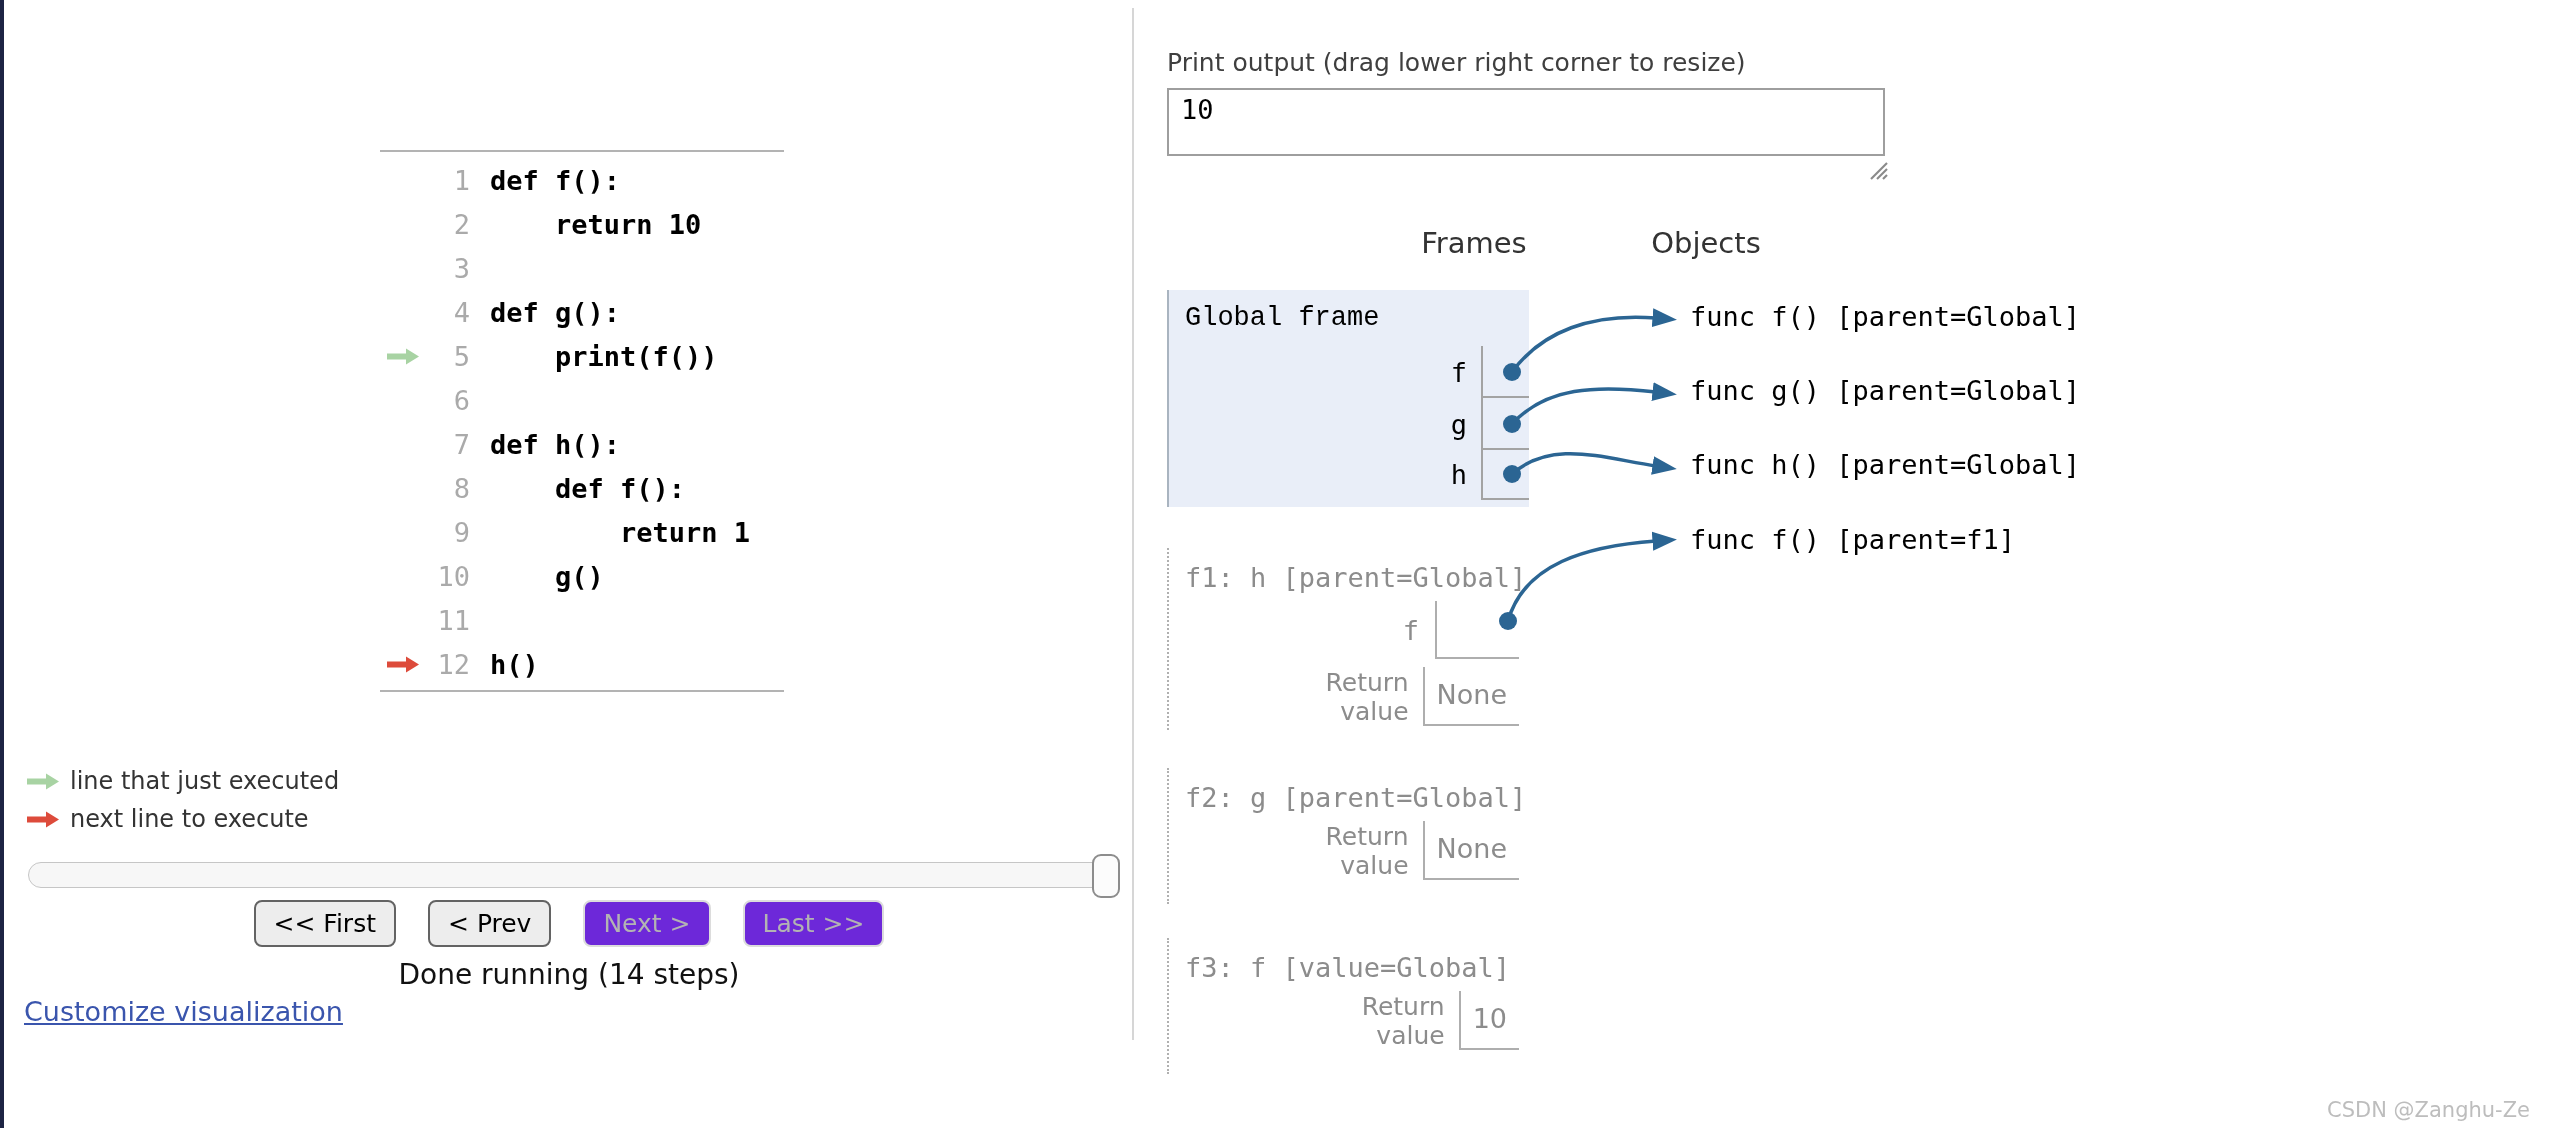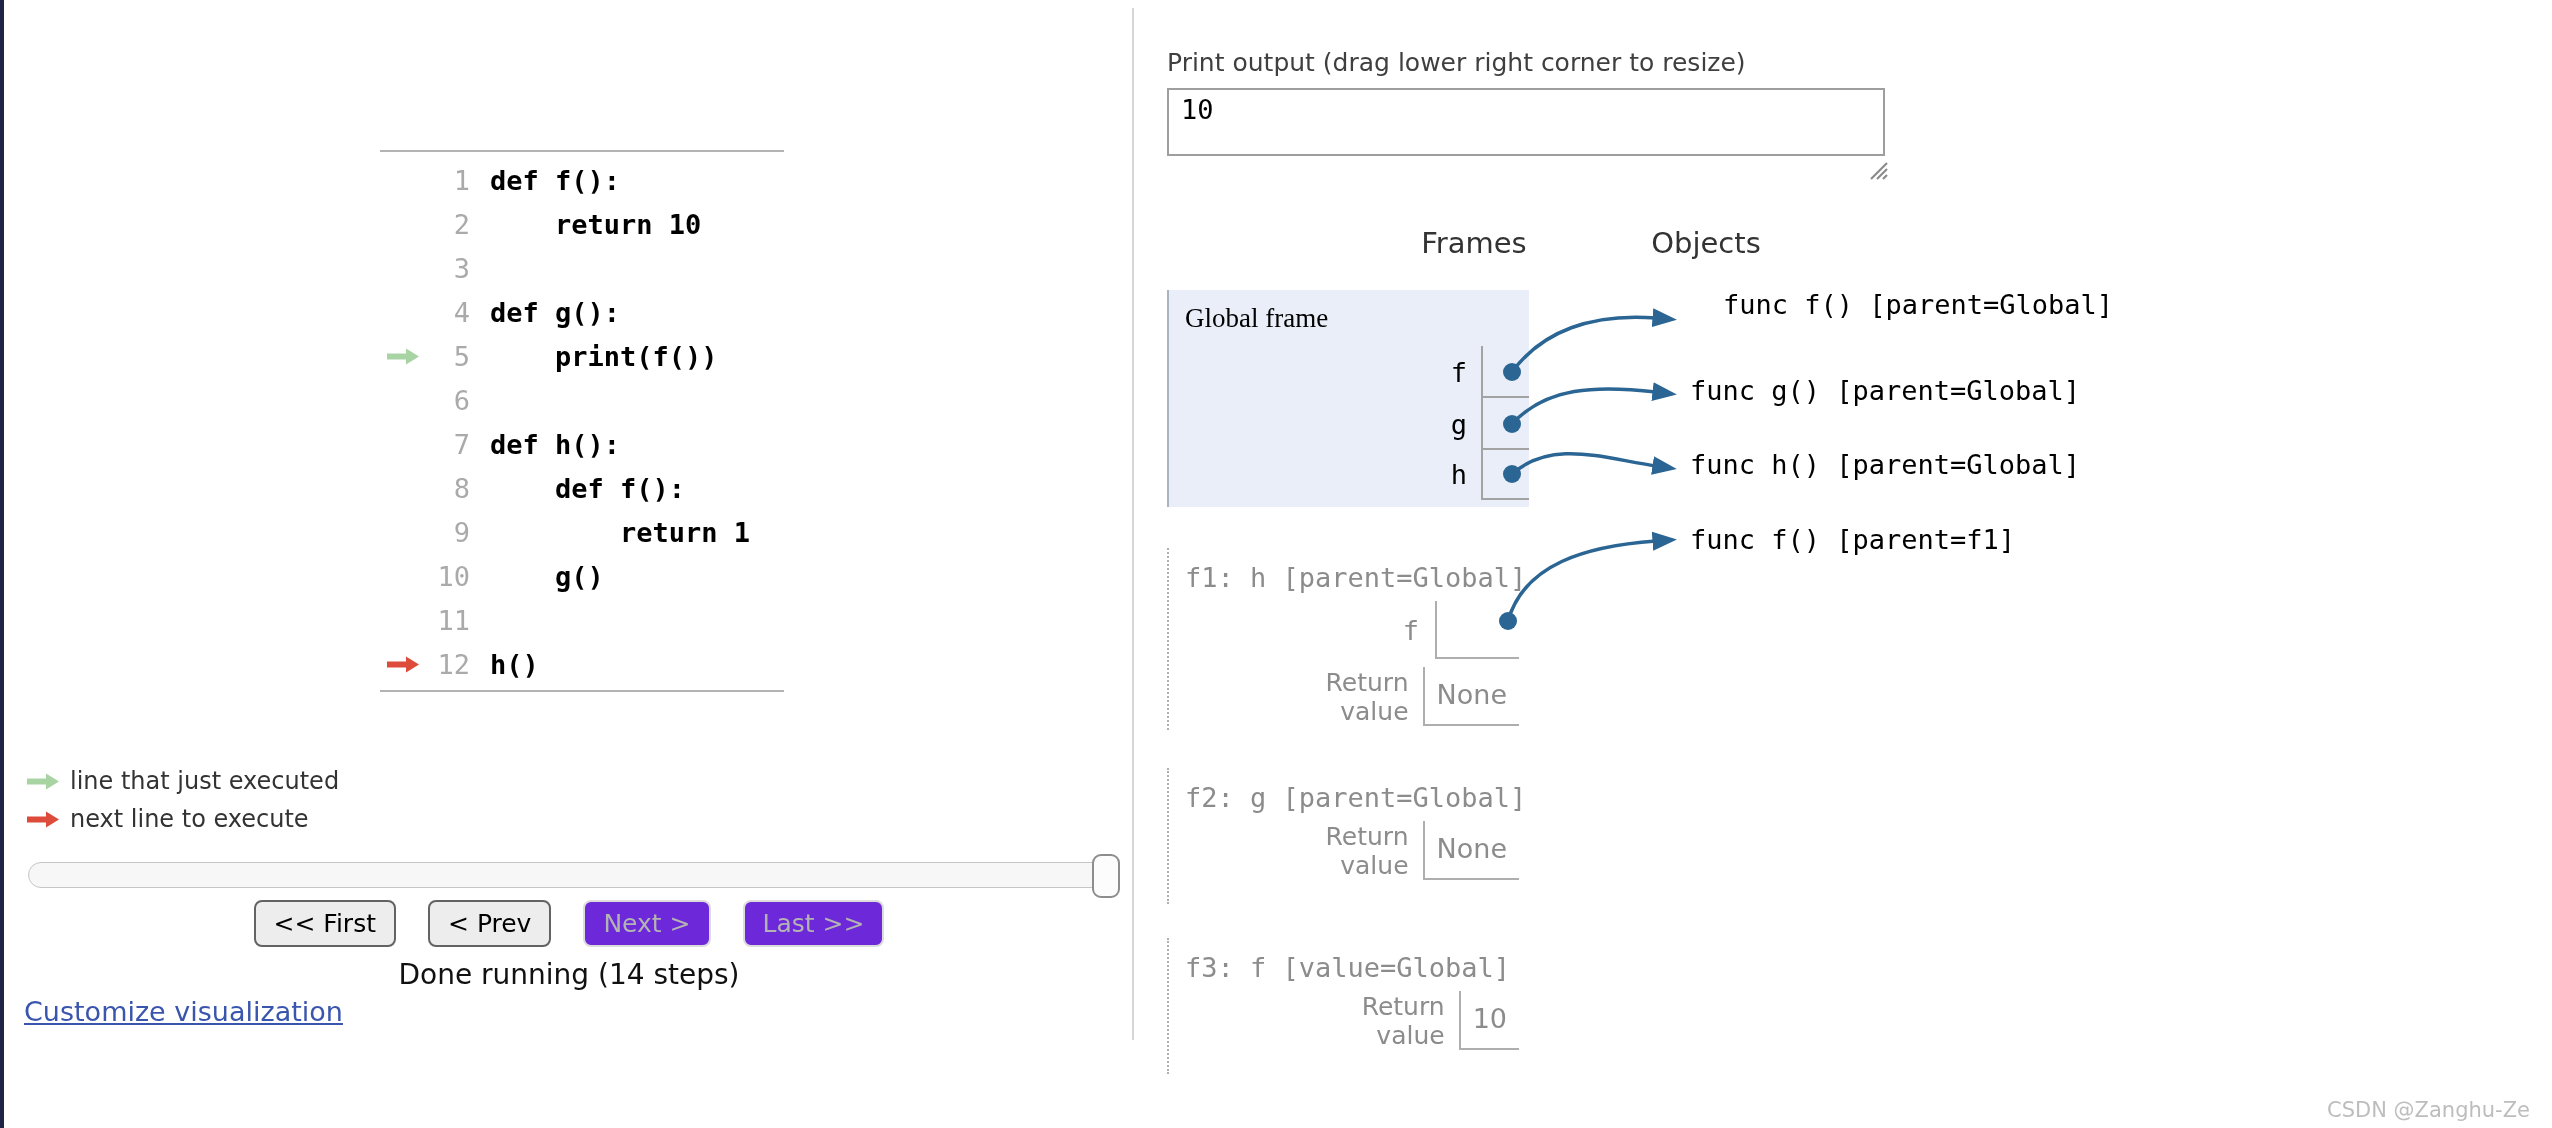--- a/index.html
+++ b/index.html
@@ -53,21 +53,21 @@
               font-family:"DejaVu Sans Mono", monospace; font-size:27px; color:#000; background:#fff; }
   .grip { position:absolute; left:1862px; top:158px; }
 
   .col-header { position:absolute; top:226px; width:220px; text-align:center;
                 font-size:29px; color:#333; }
   .frames-header { left:1360px; }
   .objects-header { left:1592px; }
 
   .global-frame { position:absolute; left:1163px; top:290px; width:362px; height:217px;
                   background:#e9eef8; border-left:2px solid #a9b4c0; }
-  .gf-label { position:absolute; left:16px; top:13px; font-family:Liberation Serif, serif;
+  .gf-label { position:absolute; left:16px; top:13px; font-family:Liberation Mono, monospace;
               font-size:27px; color:#000;text-align:right; }
   .var-row { position:absolute; right:0; height:52px; display:flex; align-items:center; }
   .var-row .vname { font-family:"DejaVu Sans Mono", monospace; font-size:27px; color:#000;
                     margin-right:14px; }
   .var-cell { width:48px; height:52px; border-left:2px solid #a3a3a3; border-bottom:2px solid #a3a3a3; }
   .vr-f { top:56px; } .vr-g { top:108px; } .vr-h { top:158px; }
 
   .object-label { position:absolute; left:1686px; font-family:"DejaVu Sans Mono", monospace;
                   font-size:27px; color:#000; height:34px; line-height:34px; }
 
@@ -225,21 +225,21 @@
     <div class="var-row vr-g">
       <span class="vname">g</span>
       <span class="var-cell"></span>
     </div>
     <div class="var-row vr-h">
       <span class="vname">h</span>
       <span class="var-cell"></span>
     </div>
   </div>
 
-  <div class="object-label" style="top:288px;margin-left:33px;">func f() [parent=Global]</div>
+  <div class="object-label" style="top:300px;">func f() [parent=Global]</div>
   <div class="object-label" style="top:374px;">func g() [parent=Global]</div>
   <div class="object-label" style="top:448px;">func h() [parent=Global]</div>
   <div class="object-label" style="top:523px;">func f() [parent=f1]</div>
 
   <div class="stack-frame sf-f1">
     <div class="sf-label">f1: h [parent=Global]</div>
     <div class="sf-row">
       <span class="sf-var-name">f</span>
       <span class="sf-var-cell"></span>
     </div>

